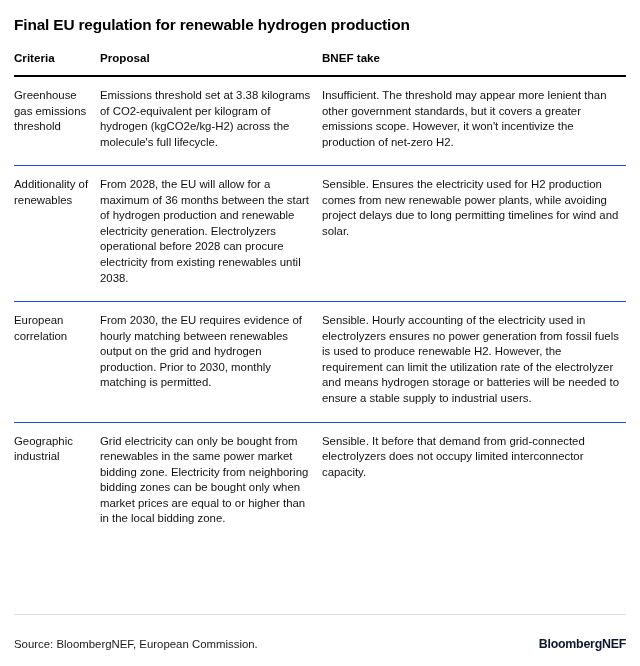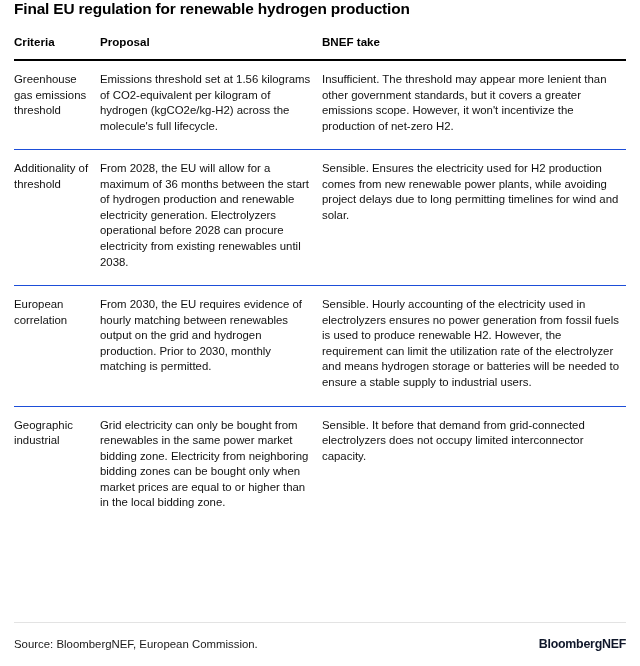--- a/index.html
+++ b/index.html
@@ -22,20 +22,21 @@
     box-sizing: border-box;
     padding: 0 14px;
     background: #ffffff;
   }
   .chart-title {
     font-size: 15.4px;
     font-weight: bold;
     letter-spacing: -0.15px;
     line-height: 1.2;
     color: #000000;
+    padding-top: 16px;
     margin: 0;
   }
   .table {
     width: 100%;
     border-collapse: collapse;
     table-layout: fixed;
     margin-top: 17px;
   }
   .table col.c-criteria { width: 86px; }
   .table col.c-proposal { width: 222px; }
@@ -65,21 +66,21 @@
   }
   .table tbody td.cell-take {
     padding-right: 2px;
   }
   .footer {
     position: absolute;
     left: 14px;
     right: 14px;
     bottom: 14px;
     border-top: 1px solid #e3e3e3;
-    padding-top: 13px;
+    padding-top: 21px;
     display: flex;
     align-items: flex-end;
     justify-content: space-between;
   }
   .source-note {
     font-size: 11.4px;
     color: #1a1a1a;
     line-height: 1.3;
   }
   .brand {
@@ -107,25 +108,25 @@
     <thead>
       <tr>
         <th>Criteria</th>
         <th>Proposal</th>
         <th>BNEF take</th>
       </tr>
     </thead>
     <tbody>
       <tr>
         <td class="cell-criteria">Greenhouse gas emissions threshold</td>
-        <td class="cell-proposal">Emissions threshold set at 1.56 kilograms of CO2-equivalent per kilogram of hydrogen (kgCO2e/kg-H2) across the molecule's full lifecycle.</td>
+        <td class="cell-proposal">Emissions threshold set at 3.38 kilograms of CO2-equivalent per kilogram of hydrogen (kgCO2e/kg-H2) across the molecule's full lifecycle.</td>
         <td class="cell-take">Insufficient. The threshold may appear more lenient than other government standards, but it covers a greater emissions scope. However, it won't incentivize the production of net-zero H2.</td>
       </tr>
       <tr>
-        <td class="cell-criteria">Additionality of threshold</td>
+        <td class="cell-criteria">Additionality of renewables</td>
         <td class="cell-proposal">From 2028, the EU will allow for a maximum of 36 months between the start of hydrogen production and renewable electricity generation. Electrolyzers operational before 2028 can procure electricity from existing renewables until 2038.</td>
         <td class="cell-take">Sensible. Ensures the electricity used for H2 production comes from new renewable power plants, while avoiding project delays due to long permitting timelines for wind and solar.</td>
       </tr>
       <tr>
         <td class="cell-criteria">European correlation</td>
         <td class="cell-proposal">From 2030, the EU requires evidence of hourly matching between renewables output on the grid and hydrogen production. Prior to 2030, monthly matching is permitted.</td>
         <td class="cell-take">Sensible. Hourly accounting of the electricity used in electrolyzers ensures no power generation from fossil fuels is used to produce renewable H2. However, the requirement can limit the utilization rate of the electrolyzer and means hydrogen storage or batteries will be needed to ensure a stable supply to industrial users.</td>
       </tr>
       <tr>
         <td class="cell-criteria">Geographic industrial</td>

